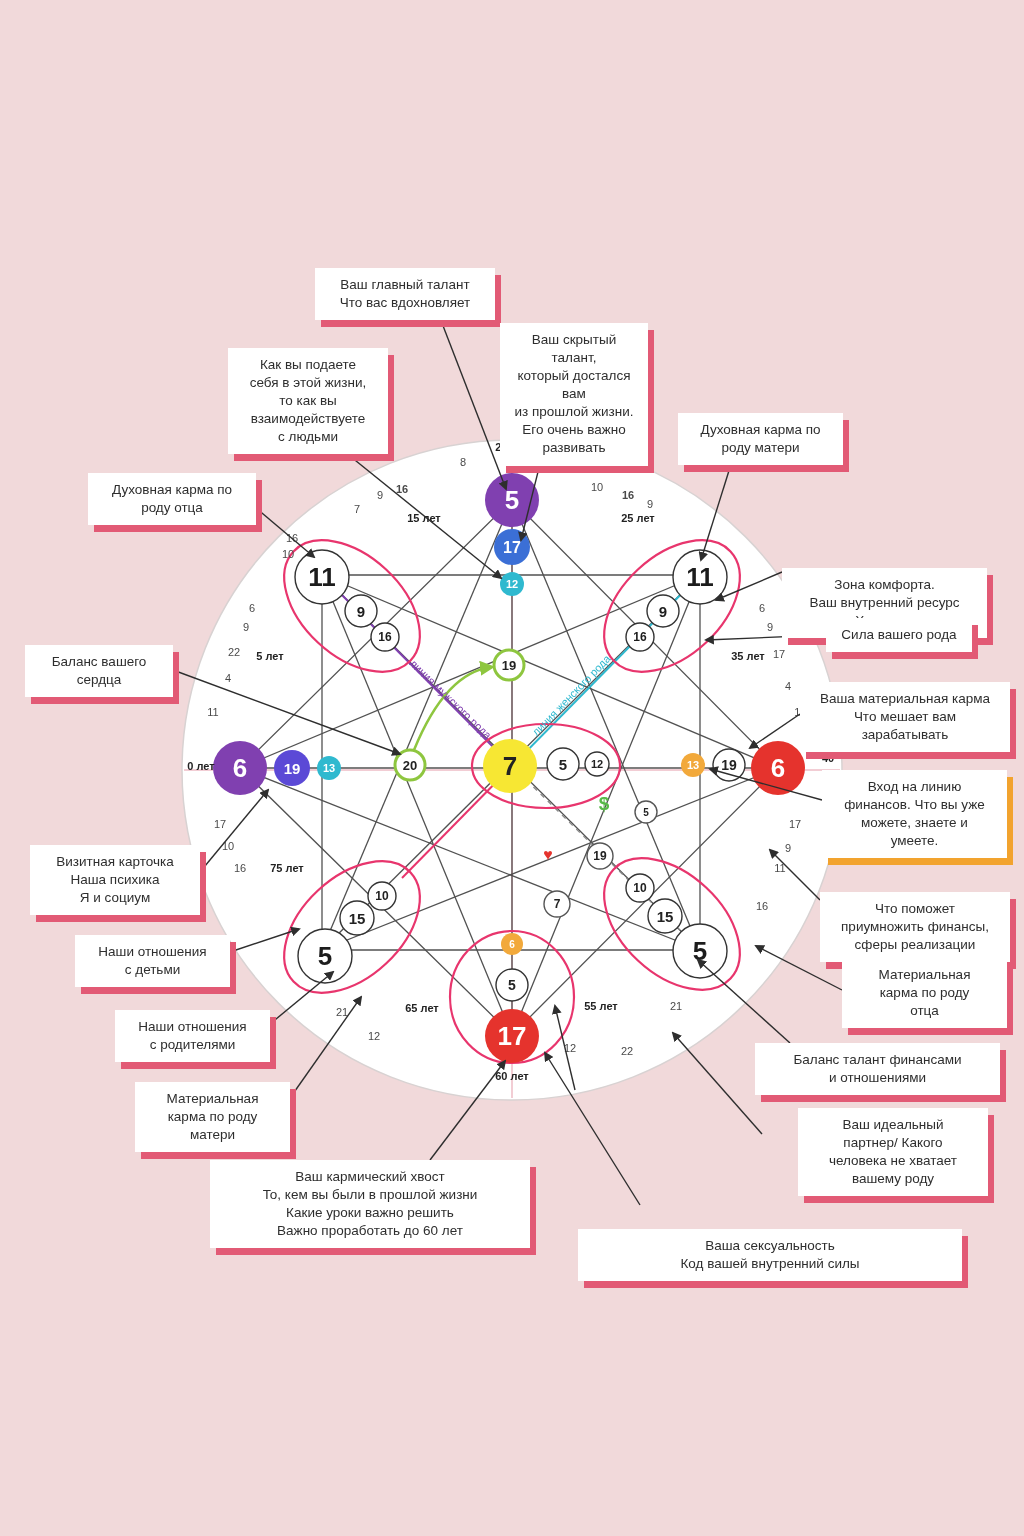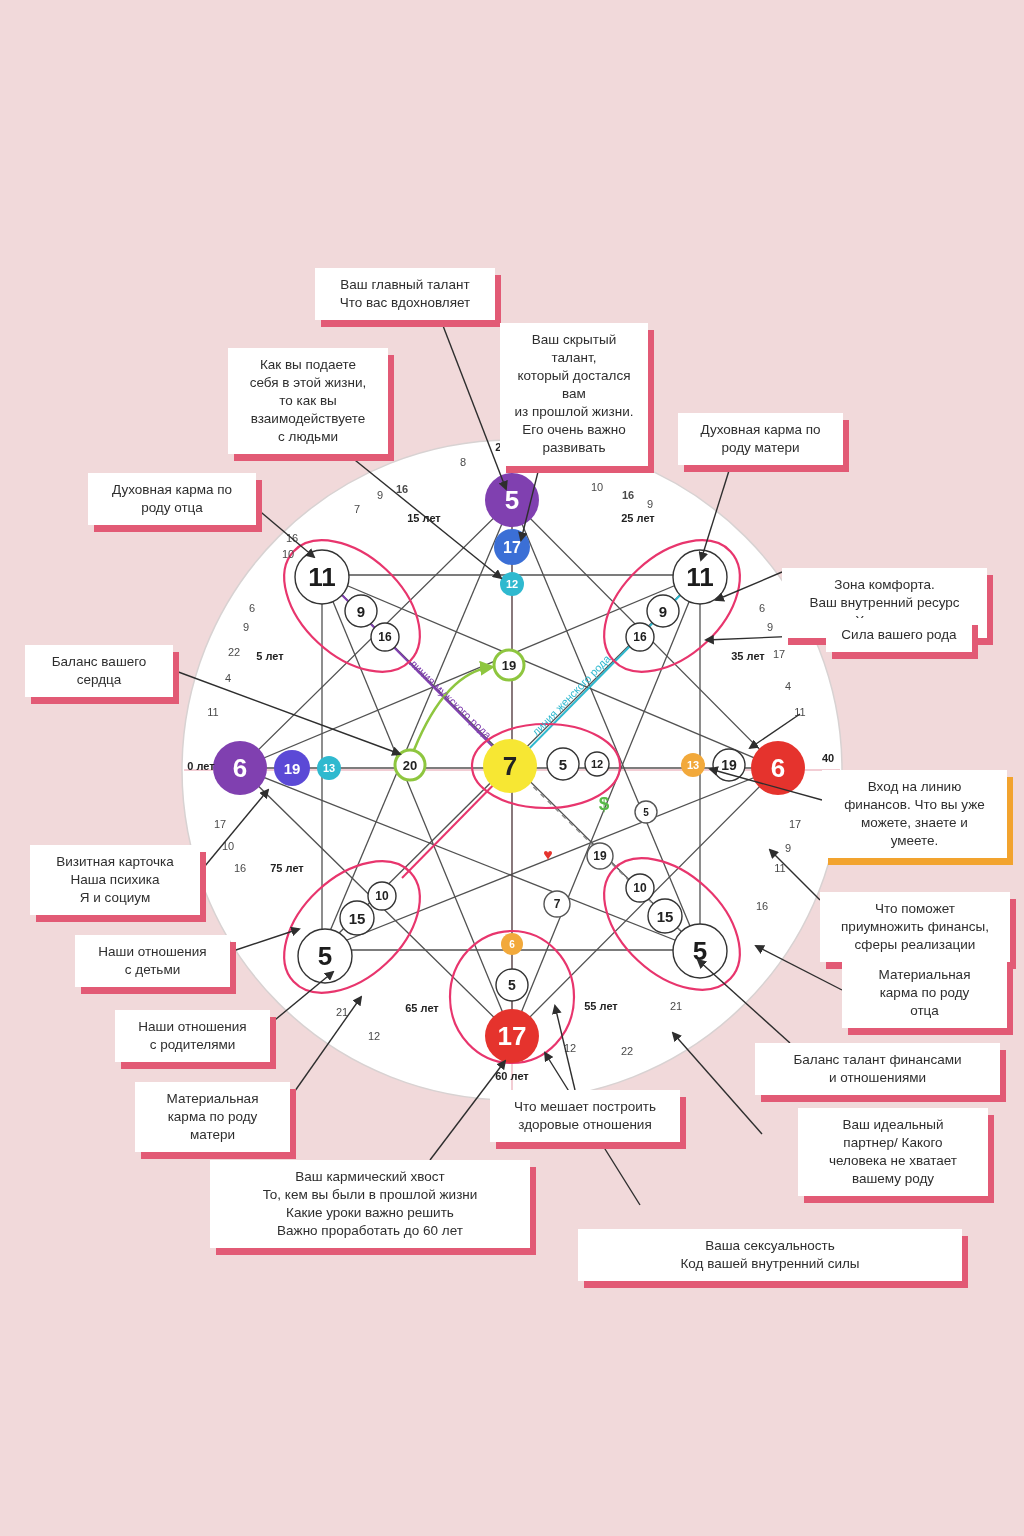--- a/index.html
+++ b/index.html
@@ -300,20 +300,25 @@
 Ваш внутренний ресурс
 Характер</div>
       </div>
       <div class="callout" style="left: 826px; top: 618px; width: 146px; --accent: #e25a75;">
         <div class="callout-text">Сила вашего рода</div>
       </div>
       <div class="callout" style="left: 25px; top: 645px; width: 148px; --accent: #e25a75;">
         <div class="callout-text">Баланс вашего
 сердца</div>
       </div>
+      <div class="callout" style="left: 800px; top: 682px; width: 210px; --accent: #e25a75;">
+        <div class="callout-text">Ваша материальная карма
+Что мешает вам
+зарабатывать</div>
+      </div>
       <div class="callout" style="left: 822px; top: 770px; width: 185px; --accent: #f2a32e;">
         <div class="callout-text">Вход на линию
 финансов. Что вы уже
 можете, знаете и
 умеете.</div>
       </div>
       <div class="callout" style="left: 30px; top: 845px; width: 170px; --accent: #e25a75;">
         <div class="callout-text">Визитная карточка
 Наша психика
 Я и социум</div>
@@ -338,24 +343,20 @@
       </div>
       <div class="callout" style="left: 755px; top: 1043px; width: 245px; --accent: #e25a75;">
         <div class="callout-text">Баланс талант финансами
 и отношениями</div>
       </div>
       <div class="callout" style="left: 135px; top: 1082px; width: 155px; --accent: #e25a75;">
         <div class="callout-text">Материальная
 карма по роду
 матери</div>
       </div>
-      <div class="callout" style="left: 490px; top: 1090px; width: 190px; --accent: #e25a75;">
-        <div class="callout-text">Что мешает построить
-здоровые отношения</div>
-      </div>
       <div class="callout" style="left: 798px; top: 1108px; width: 190px; --accent: #e25a75;">
         <div class="callout-text">Ваш идеальный
 партнер/ Какого
 человека не хватает
 вашему роду</div>
       </div>
       <div class="callout" style="left: 210px; top: 1160px; width: 320px; --accent: #e25a75;">
         <div class="callout-text">Ваш кармический хвост
 То, кем вы были в прошлой жизни
 Какие уроки важно решить

